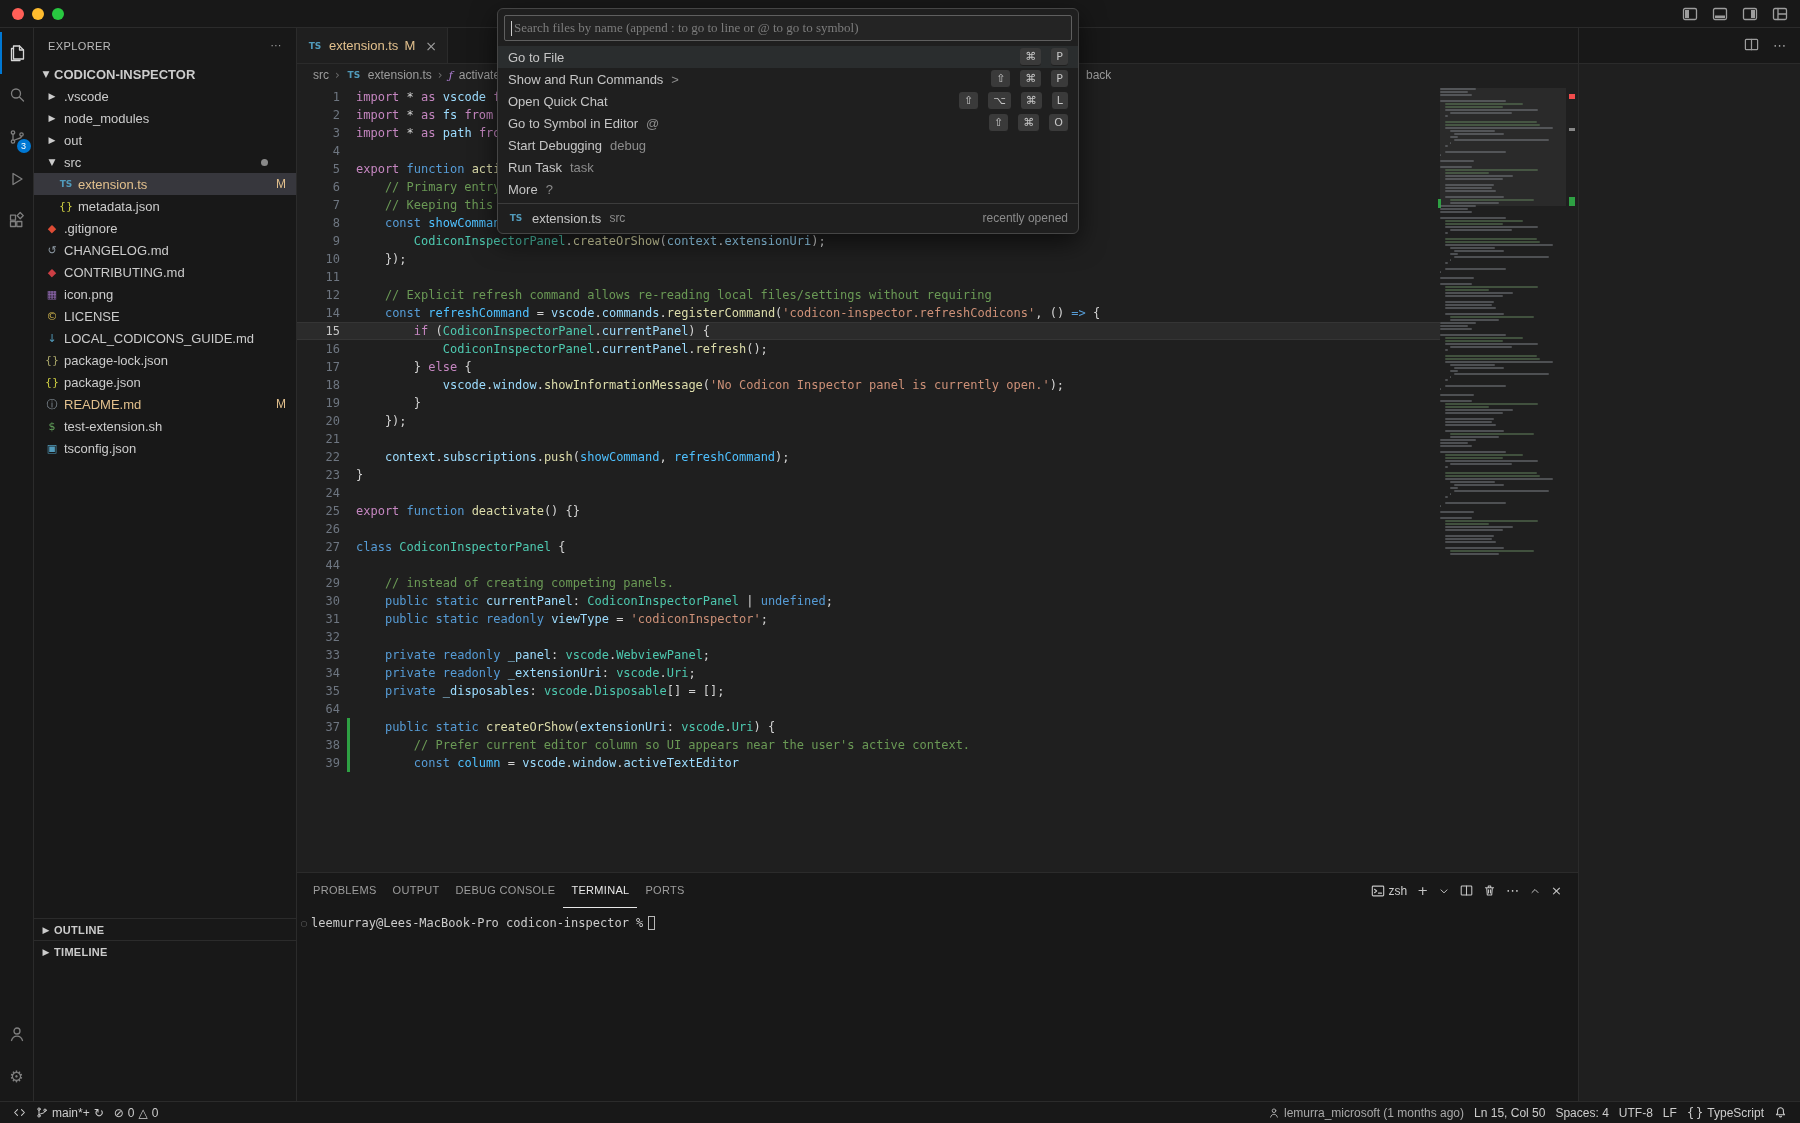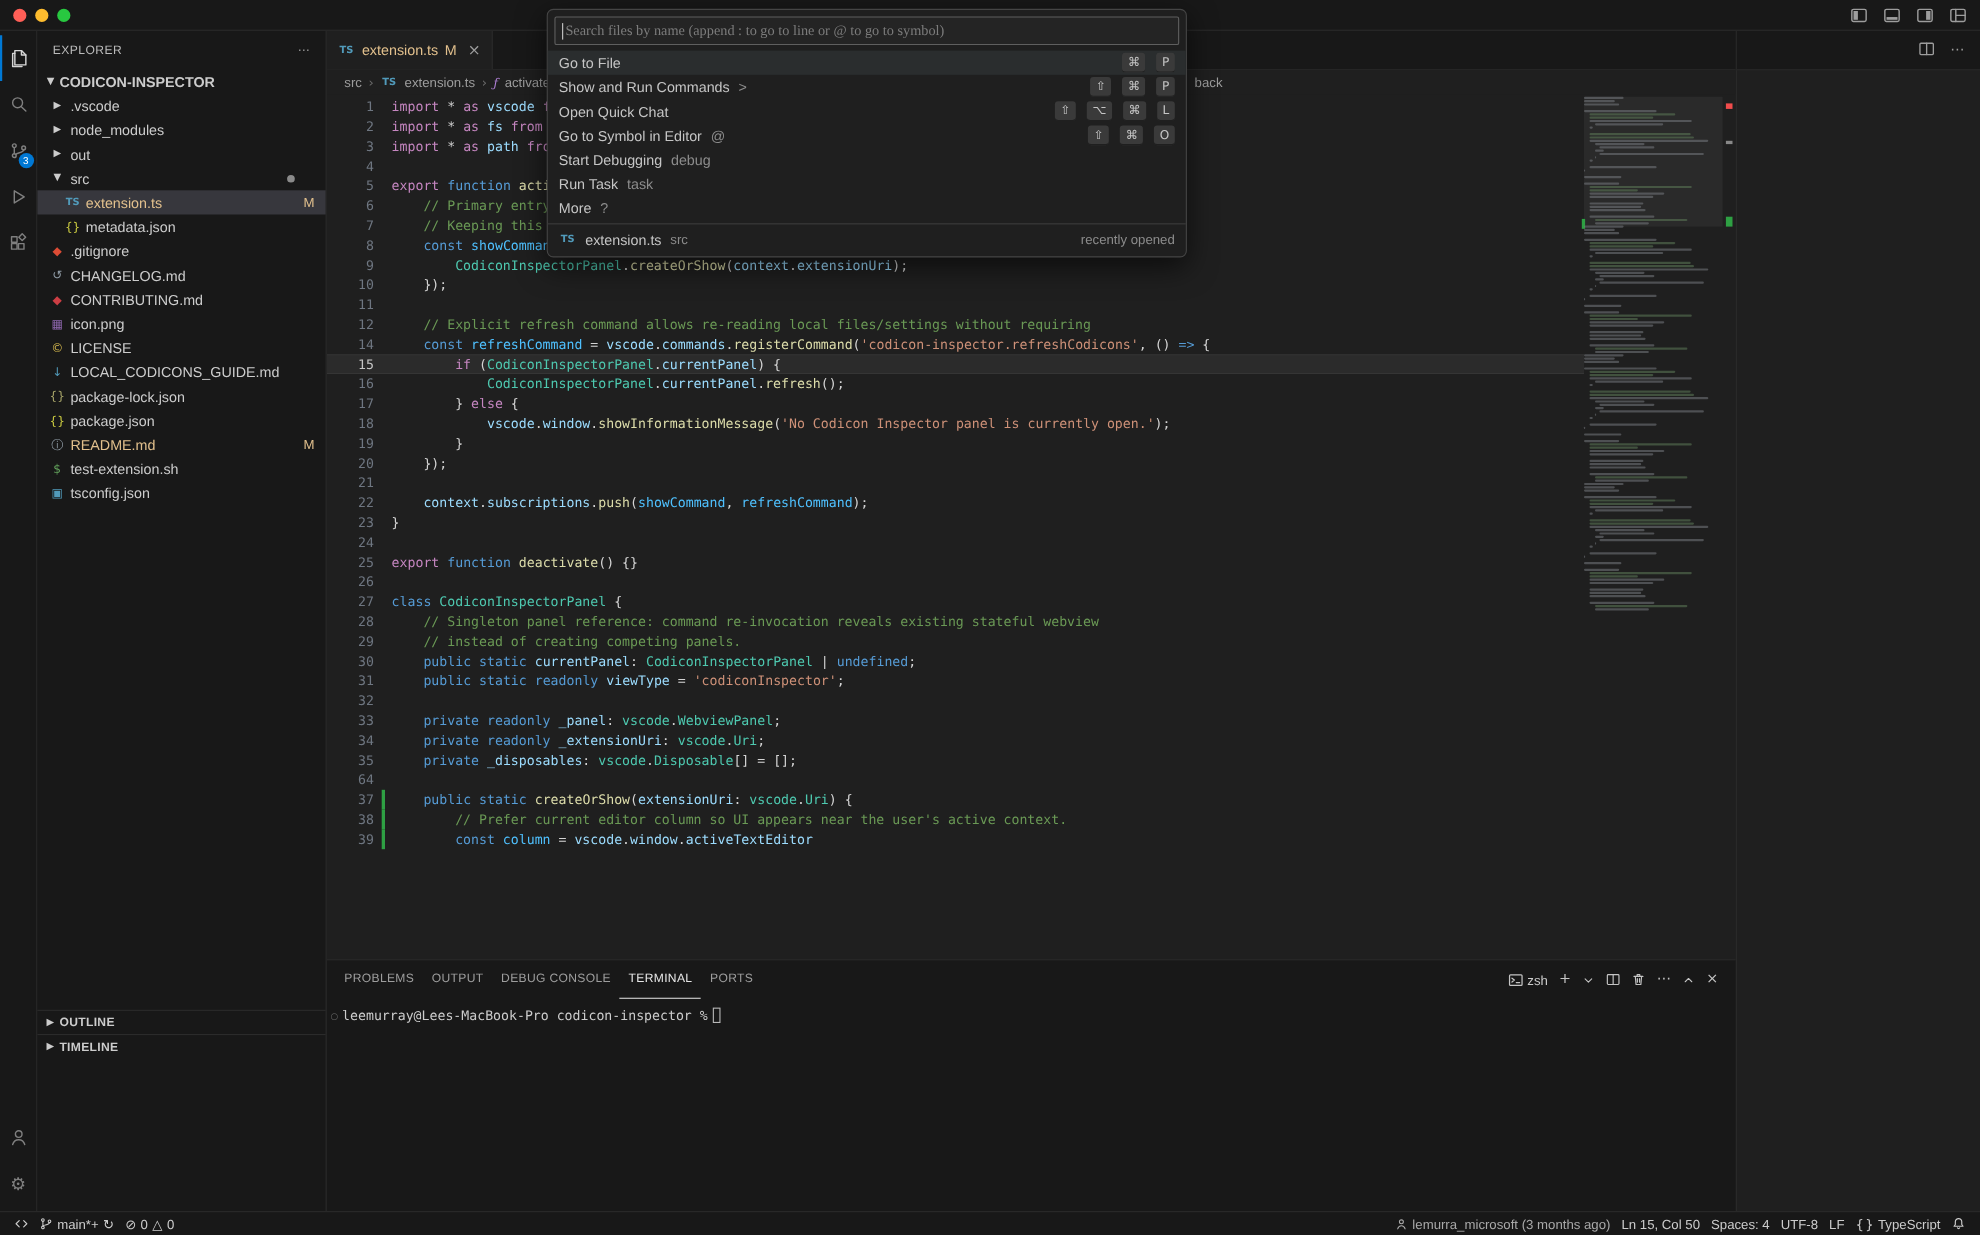--- a/index.html
+++ b/index.html
@@ -338,21 +338,21 @@
           <div class="code-line"><span class="ln">18</span><span class="chg"></span><span class="code-text"><span class="tk-d">            </span><span class="tk-v">vscode</span><span class="tk-d">.</span><span class="tk-v">window</span><span class="tk-d">.</span><span class="tk-f">showInformationMessage</span><span class="tk-d">(</span><span class="tk-s">'No Codicon Inspector panel is currently open.'</span><span class="tk-d">);</span></span></div>
           <div class="code-line"><span class="ln">19</span><span class="chg"></span><span class="code-text"><span class="tk-d">        }</span></span></div>
           <div class="code-line"><span class="ln">20</span><span class="chg"></span><span class="code-text"><span class="tk-d">    });</span></span></div>
           <div class="code-line"><span class="ln">21</span><span class="chg"></span><span class="code-text"></span></div>
           <div class="code-line"><span class="ln">22</span><span class="chg"></span><span class="code-text"><span class="tk-d">    </span><span class="tk-v">context</span><span class="tk-d">.</span><span class="tk-v">subscriptions</span><span class="tk-d">.</span><span class="tk-f">push</span><span class="tk-d">(</span><span class="tk-u">showCommand</span><span class="tk-d">, </span><span class="tk-u">refreshCommand</span><span class="tk-d">);</span></span></div>
           <div class="code-line"><span class="ln">23</span><span class="chg"></span><span class="code-text"><span class="tk-d">}</span></span></div>
           <div class="code-line"><span class="ln">24</span><span class="chg"></span><span class="code-text"></span></div>
           <div class="code-line"><span class="ln">25</span><span class="chg"></span><span class="code-text"><span class="tk-k">export</span><span class="tk-d"> </span><span class="tk-b">function</span><span class="tk-d"> </span><span class="tk-f">deactivate</span><span class="tk-d">() {}</span></span></div>
           <div class="code-line"><span class="ln">26</span><span class="chg"></span><span class="code-text"></span></div>
           <div class="code-line"><span class="ln">27</span><span class="chg"></span><span class="code-text"><span class="tk-b">class</span><span class="tk-d"> </span><span class="tk-t">CodiconInspectorPanel</span><span class="tk-d"> {</span></span></div>
-          <div class="code-line"><span class="ln">28</span><span class="chg"></span><span class="code-text"><span class="tk-c">    // Singleton panel reference: command re-invocation reveals existing stateful webview</span></span></div>
+          <div class="code-line"><span class="ln">44</span><span class="chg"></span></div>
           <div class="code-line"><span class="ln">29</span><span class="chg"></span><span class="code-text"><span class="tk-c">    // instead of creating competing panels.</span></span></div>
           <div class="code-line"><span class="ln">30</span><span class="chg"></span><span class="code-text"><span class="tk-d">    </span><span class="tk-b">public</span><span class="tk-d"> </span><span class="tk-b">static</span><span class="tk-d"> </span><span class="tk-v">currentPanel</span><span class="tk-d">: </span><span class="tk-t">CodiconInspectorPanel</span><span class="tk-d"> | </span><span class="tk-b">undefined</span><span class="tk-d">;</span></span></div>
           <div class="code-line"><span class="ln">31</span><span class="chg"></span><span class="code-text"><span class="tk-d">    </span><span class="tk-b">public</span><span class="tk-d"> </span><span class="tk-b">static</span><span class="tk-d"> </span><span class="tk-b">readonly</span><span class="tk-d"> </span><span class="tk-v">viewType</span><span class="tk-d"> = </span><span class="tk-s">'codiconInspector'</span><span class="tk-d">;</span></span></div>
           <div class="code-line"><span class="ln">32</span><span class="chg"></span><span class="code-text"></span></div>
           <div class="code-line"><span class="ln">33</span><span class="chg"></span><span class="code-text"><span class="tk-d">    </span><span class="tk-b">private</span><span class="tk-d"> </span><span class="tk-b">readonly</span><span class="tk-d"> </span><span class="tk-v">_panel</span><span class="tk-d">: </span><span class="tk-t">vscode</span><span class="tk-d">.</span><span class="tk-t">WebviewPanel</span><span class="tk-d">;</span></span></div>
           <div class="code-line"><span class="ln">34</span><span class="chg"></span><span class="code-text"><span class="tk-d">    </span><span class="tk-b">private</span><span class="tk-d"> </span><span class="tk-b">readonly</span><span class="tk-d"> </span><span class="tk-v">_extensionUri</span><span class="tk-d">: </span><span class="tk-t">vscode</span><span class="tk-d">.</span><span class="tk-t">Uri</span><span class="tk-d">;</span></span></div>
           <div class="code-line"><span class="ln">35</span><span class="chg"></span><span class="code-text"><span class="tk-d">    </span><span class="tk-b">private</span><span class="tk-d"> </span><span class="tk-v">_disposables</span><span class="tk-d">: </span><span class="tk-t">vscode</span><span class="tk-d">.</span><span class="tk-t">Disposable</span><span class="tk-d">[] = [];</span></span></div>
           <div class="code-line"><span class="ln">64</span><span class="chg"></span><span class="code-text"></span></div>
           <div class="code-line"><span class="ln">37</span><span class="chg mod"></span><span class="code-text"><span class="tk-d">    </span><span class="tk-b">public</span><span class="tk-d"> </span><span class="tk-b">static</span><span class="tk-d"> </span><span class="tk-f">createOrShow</span><span class="tk-d">(</span><span class="tk-v">extensionUri</span><span class="tk-d">: </span><span class="tk-t">vscode</span><span class="tk-d">.</span><span class="tk-t">Uri</span><span class="tk-d">) {</span></span></div>
           <div class="code-line"><span class="ln">38</span><span class="chg mod"></span><span class="code-text"><span class="tk-c">        // Prefer current editor column so UI appears near the user's active context.</span></span></div>
@@ -607,21 +607,21 @@
       <span>0</span>
       <span class="glyph">△</span>
       <span>0</span>
     </div>
     <div class="sb-right">
       <div class="sb-item sb-dim">
         <svg width="12" height="12" viewBox="0 0 16 16">
             <circle cx="8" cy="5" r="2.4"></circle>
             <path d="M3.5 13.5c.7-2.6 2.4-3.8 4.5-3.8s3.8 1.2 4.5 3.8"></path>
           </svg>
-        <span>lemurra_microsoft (3 months ago)</span>
+        <span>lemurra_microsoft (1 months ago)</span>
       </div>
       <div class="sb-item">
           <span>Ln 15, Col 50</span>
         </div>
       <div class="sb-item">
           <span>Spaces: 4</span>
         </div>
       <div class="sb-item">
           <span>UTF-8</span>
         </div>

